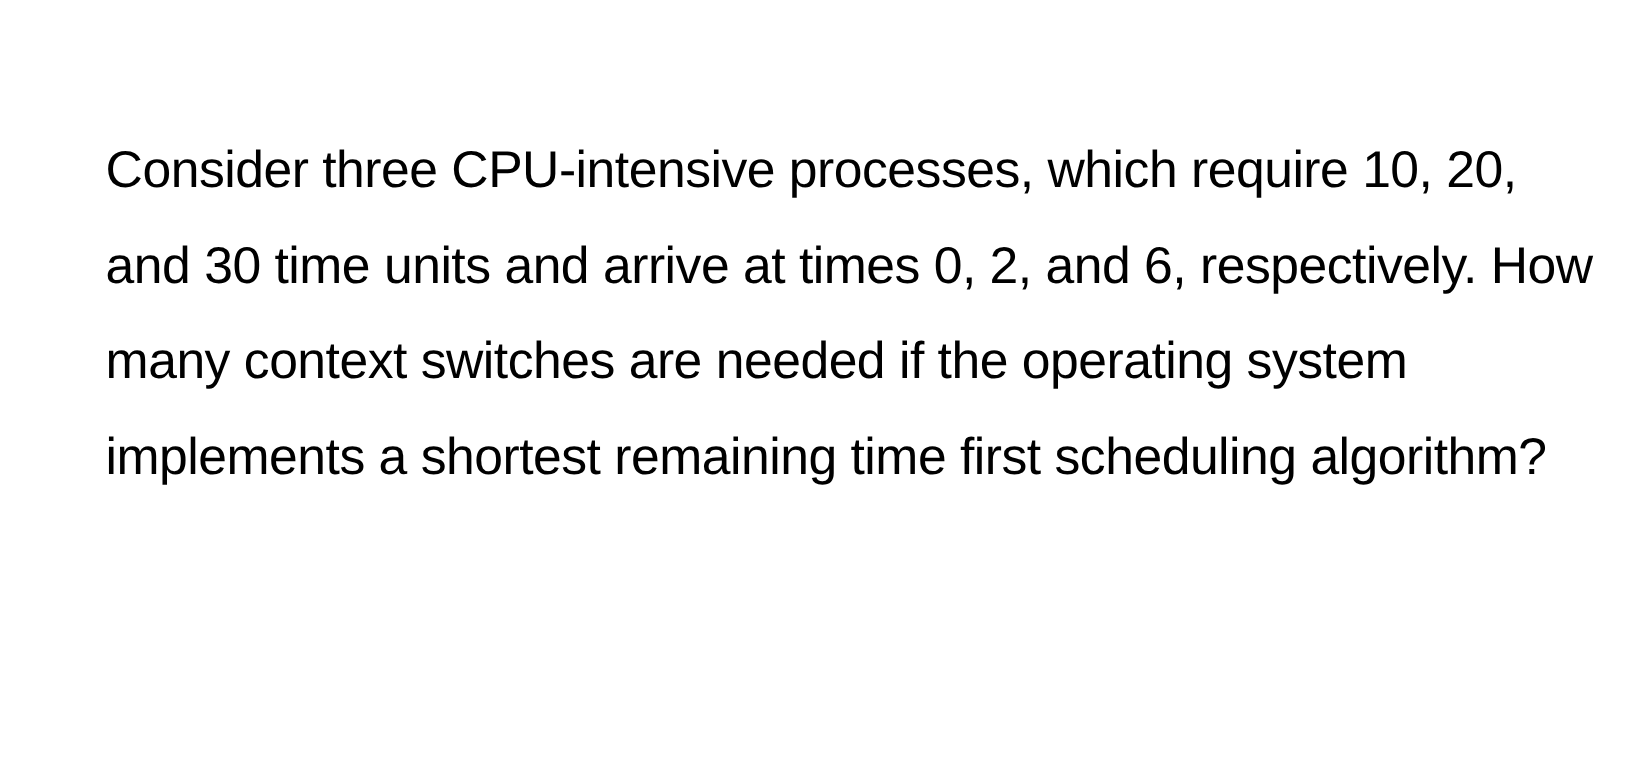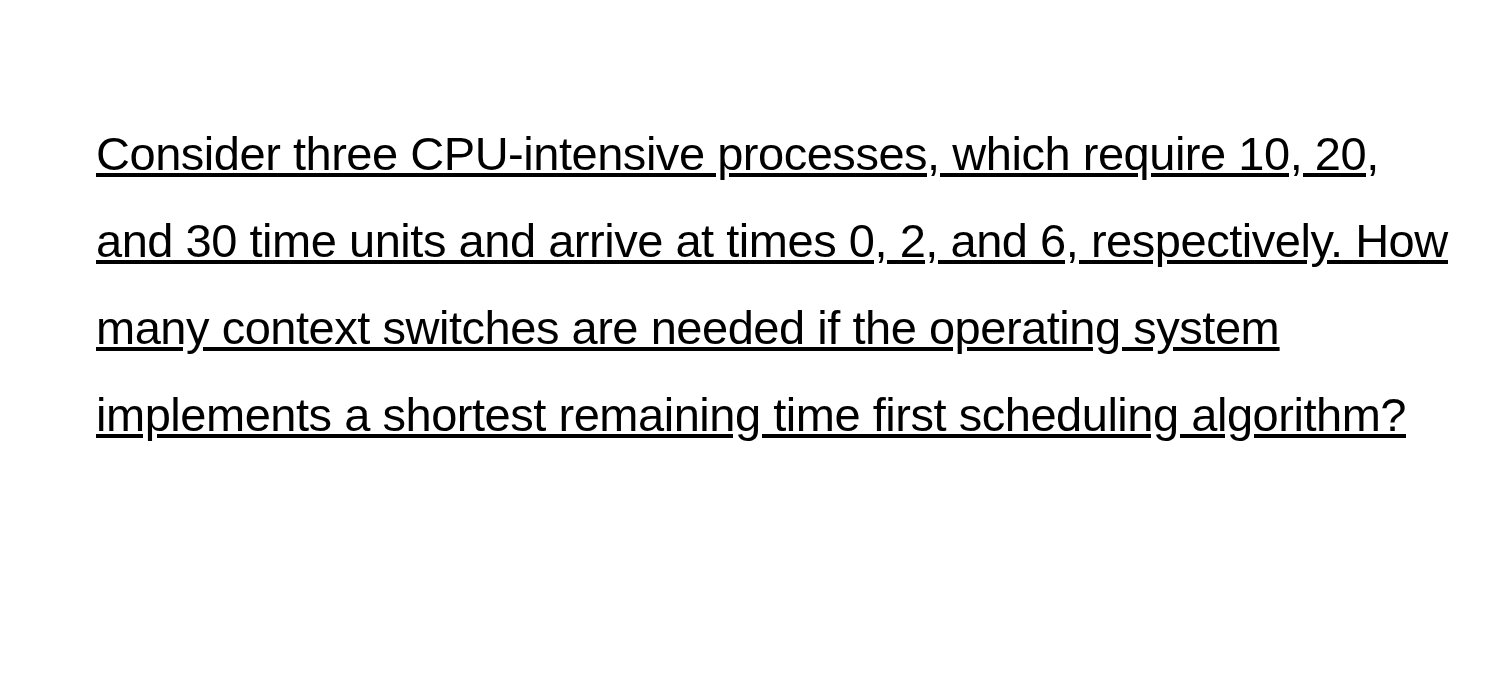--- a/index.html
+++ b/index.html
@@ -1,19 +1,18 @@
 <!DOCTYPE html>
 <html><head>
   <meta charset="utf-8">
   <style>
     * {
       margin: 12px;
       padding: 0;
       box-sizing: border-box;
-      text-decoration: underline;
     }
     body {
       width: 1500px;
       height: 688px;
       background: #ffffff;
       font-family: -apple-system, BlinkMacSystemFont, "Segoe UI", Helvetica, Arial, sans-serif;
       display: flex;
       align-items: flex-start;
       padding: 75px 60px 0 60px;
     }

